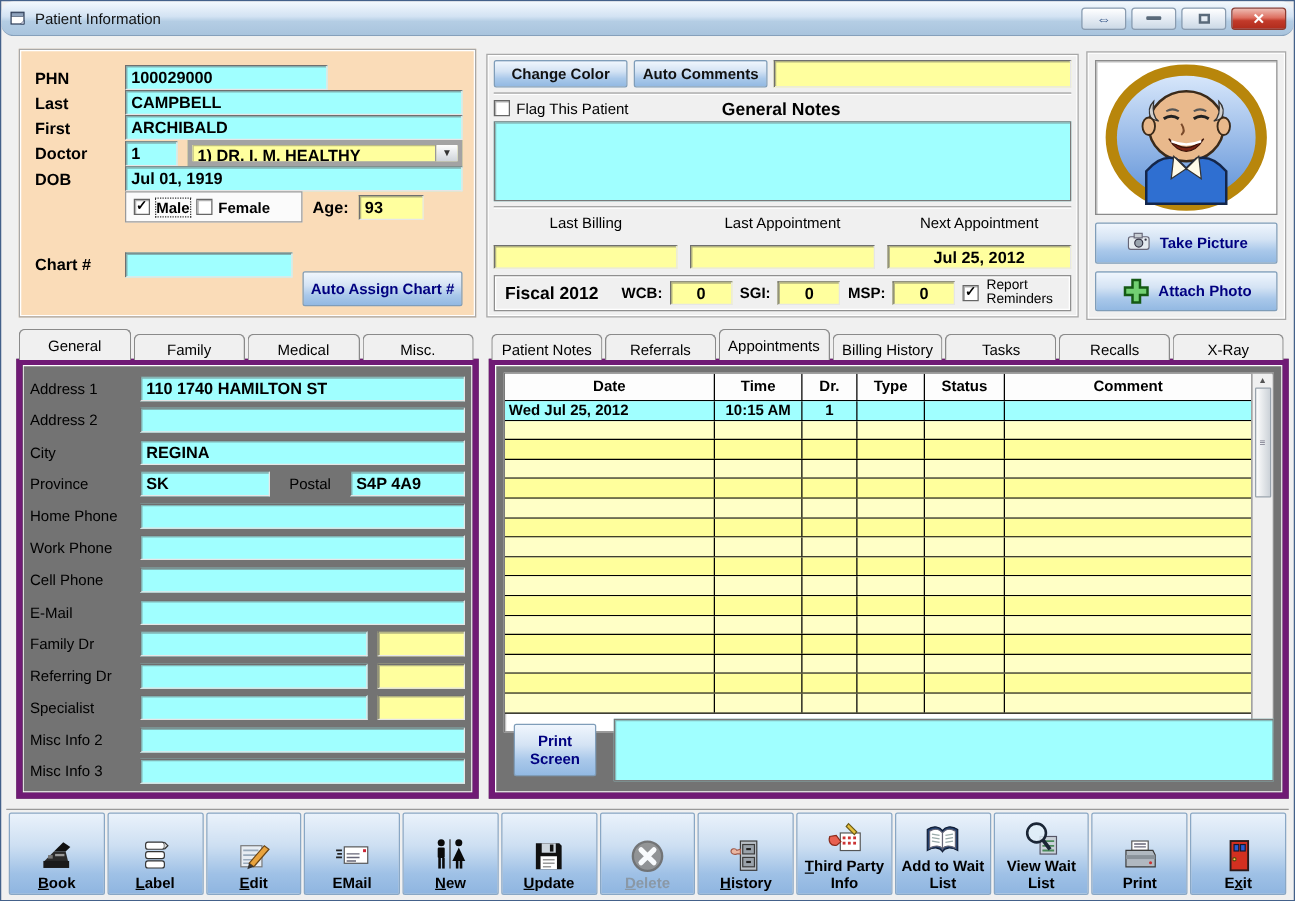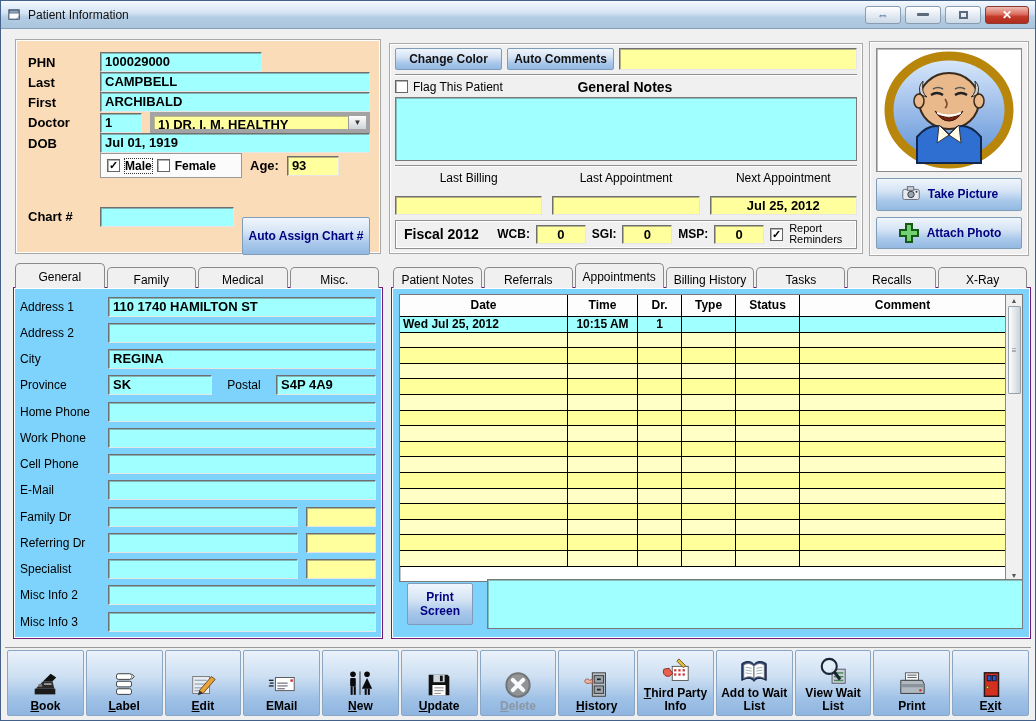--- a/index.html
+++ b/index.html
@@ -1,19 +1,19 @@
 <!DOCTYPE html>
 <html><head>
 <meta charset="utf-8">
 <style>
   * { box-sizing: border-box; margin:0; padding:0; }
   html,body { width:1036px; height:721px; font-family:"Liberation Sans", sans-serif; }
   .win { position:relative; width:1036px; height:721px; border:1px solid #44618a; background:#f0f0f0; overflow:hidden; }
   
-  .titlebar { height:28px; background:linear-gradient(#f4f9fe, #d3e3f3 45%, #b4cde4 60%, #a9c4dd); border-bottom:1px solid #86a0bb; display:flex; align-items:center; padding:0 6px; }
+  .titlebar { height:28px; background:linear-gradient(#f4f9fe, #d3e3f3 45%, #b4cde4 60%, #a9c4dd); border-bottom:1px solid #86a0bb; display:flex; align-items:center; padding:0 6px;border-radius:10px; }
   .title-text { font-size:12px; color:#111; margin-left:6px; flex:1; }
   .winbtns { display:flex; gap:4px; align-items:center; }
   .wbtn { width:36px; height:18px; border:1px solid #8a9cb0; border-radius:3px; background:linear-gradient(#ffffff,#e8eef5 45%,#ccd9e6); display:flex; align-items:center; justify-content:center; font-size:12px; color:#3a5a8a; cursor:default; }
   .wbtn .dash { width:12px; height:3px; background:#5a6a7a; border-radius:1px; }
   .wbtn .sq { width:9px; height:8px; border:2px solid #5a6a7a; }
   .wbtn.close { width:44px; background:linear-gradient(#eebbb2,#dd6f60 45%,#c23a2a 60%,#b02c1d); border-color:#8a3a30; color:#fff; font-weight:bold; }
   
   .panel { position:absolute; border:1px solid #a8a8a8; box-shadow: inset 0 0 0 1px #ffffff; }
   .inp { background:#a0ffff; border-top:1px solid #6f6f6f; border-left:1px solid #6f6f6f; border-right:1px solid #e6e6e6; border-bottom:1px solid #e6e6e6; box-shadow: inset 1px 1px 0 rgba(90,90,90,.45); font-weight:bold; font-size:13px; color:#000; padding:0 4px; height:20px; line-height:18px; white-space:nowrap; overflow:hidden; }
   .inp.yellow { background:#ffff9e; }
@@ -52,21 +52,21 @@
   .fiscalbox .inp { width:52px; height:19px; text-align:center; }
   .rr { font-size:11px; line-height:11px; }
   
   #photo-panel { left:868px; top:40px; width:160px; height:215px; background:#f0f0f0; padding:6px; display:flex; flex-direction:column; gap:6px; }
   .photo-frame { height:126px; background:#fff; border:1px solid #8a8a8a; box-shadow: inset 1px 1px 0 rgba(90,90,90,.4); display:flex; align-items:center; justify-content:center; }
   .photo-btn { height:33px; gap:6px; }
   
   .tabstrip { display:flex; height:25px; padding:0 2px; position:relative; z-index:2; }
   .tab { flex:1; margin-right:2px; border:1px solid #8a8a8a; border-bottom:none; border-radius:5px 5px 0 0; background:#f0f0f0; font-size:12px; text-align:center; padding-top:5px; height:21px; margin-top:4px; color:#000; cursor:default; }
   .tab.active { font-weight:normal; height:25px; margin-top:0; padding-top:6px; background:#f0f0f0; }
-  .tabbody { position:absolute; left:0; right:0; top:24px; bottom:0; border:1px solid #701a75; background:#7dd3fc; box-shadow: inset 0 0 0 1px #fff; }
+  .tabbody { position:absolute; left:0; right:0; top:24px; bottom:0; border:5px solid #701a75; background:#737373; box-shadow: inset 0 0 0 1px #fff; }
   #left-tabs { left:12px; top:262px; width:370px; height:376px; }
   #right-tabs { left:390px; top:262px; width:640px; height:376px; }
   
   #left-fields { position:absolute; inset:8px 6px 6px 6px; display:flex; flex-direction:column; justify-content:space-between; }
   #left-fields .frow { display:flex; align-items:center; height:21px; }
   #left-fields .fl { width:88px; flex:none; font-size:12px; }
   #left-fields .inp { flex:1; }
   #left-fields .postal-lbl { width:64px; text-align:center; font-size:12px; flex:none; }
   #left-fields .code { flex:none; width:70px; margin-left:8px; }
   #left-fields .prov { flex:none; width:104px; }
@@ -152,21 +152,21 @@
         <span class="glbl dotted">Male</span>
         <span class="chk"></span>
         <span class="glbl">Female</span>
       </div>
       <span class="lbl b" style="">Age:</span>
       <div class="inp yellow" style="width:52px;">93</div>
     </div>
     <div class="row">
       <span class="lbl b flabel">Chart #</span>
       <div class="inp" style="width:134px;"></div>
-      <div class="bbtn navy" style="flex:1; height:38px;margin-top:39px;">Auto Assign Chart #</div>
+      <div class="bbtn navy" style="flex:1; height:28px;margin-top:39px;">Auto Assign Chart #</div>
     </div>
   </div>
 
   <div class="panel" id="notes-panel">
     <div class="toprow">
       <div class="bbtn u-first">Change Color</div>
       <div class="bbtn">Auto Comments</div>
       <div class="inp yellow"></div>
     </div>
     <div class="etch" style="margin-top:4px;"></div>

